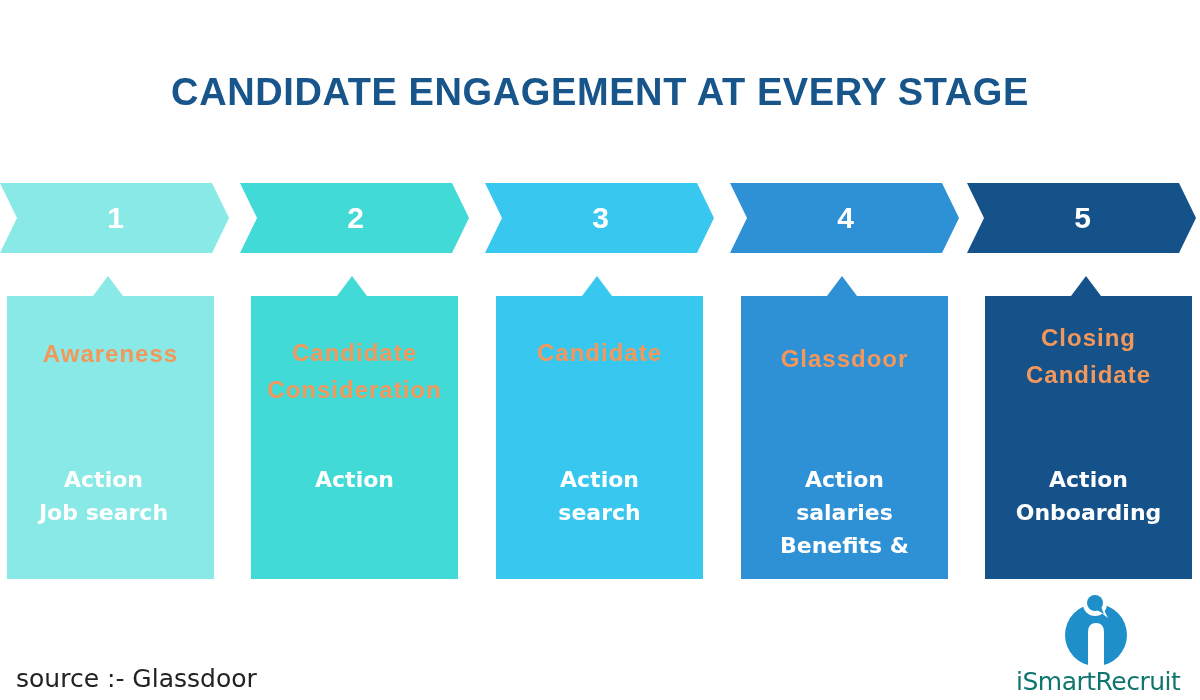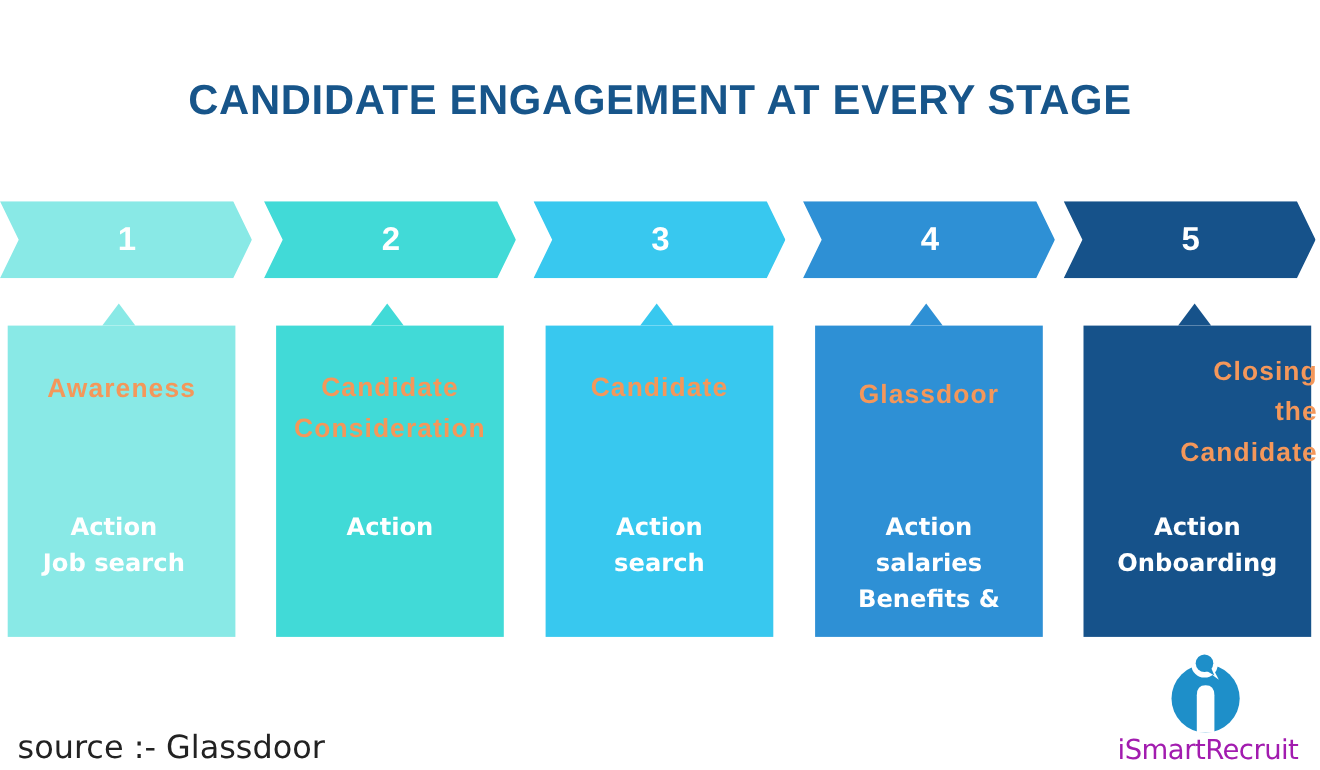--- a/index.html
+++ b/index.html
@@ -35,28 +35,28 @@
     letter-spacing: 1px; white-space: nowrap;
   }
   .card .stage span { display: block; }
   .card .action {
     position: absolute; left: 0; right: 0; text-align: center;
     color: #ffffff; font-weight: bold; font-size: 22px; line-height: 33px;
     font-family: "DejaVu Sans", sans-serif;
   }
   .card .action span { display: block; }
   .source {
-    position: absolute; left: 16px; top: 664px; font-size: 29px; color: #222222;
+    position: absolute; left: 16px; top: 664px; font-size: 25px; color: #222222;
     font-family: "DejaVu Sans", sans-serif; line-height: 30px;
   }
   .logo { position: absolute; left: 1016px; top: 592px; width: 160px; height: 108px; }
   .logo svg { position: absolute; left: 44px; top: 0; }
   .logo .brand {
     position: absolute; left: 0; top: 75px; width: 160px; text-align: center;
-    font-size: 25px; color: #a21caf; font-family: "DejaVu Sans", sans-serif;
+    font-size: 25px; color: #0f766e; font-family: "DejaVu Sans", sans-serif;
     letter-spacing: -0.5px; line-height: 30px;
   }
 </style>
 </head>
 <body>
 
 <div id="canvas">
 
   <div class="title">CANDIDATE ENGAGEMENT AT EVERY STAGE</div>
 
@@ -131,23 +131,22 @@
     </div>
     <div class="action" style="top:167px;">
       <span>Action</span>
       <span>salaries</span>
       <span>Benefits &amp;</span>
     </div>
   </div>
 
   <div class="card" style="left:985px; background:#16528A; color:#16528A;">
     <div class="pointer"></div>
-    <div class="stage" style="top:23px;text-align:right;">
+    <div class="stage" style="top:23px;">
       <span>Closing</span>
-      <span>the</span>
       <span>Candidate</span>
     </div>
     <div class="action" style="top:167px;">
       <span>Action</span>
       <span>Onboarding</span>
     </div>
   </div>
 
   <div class="source">source :- Glassdoor</div>
 

